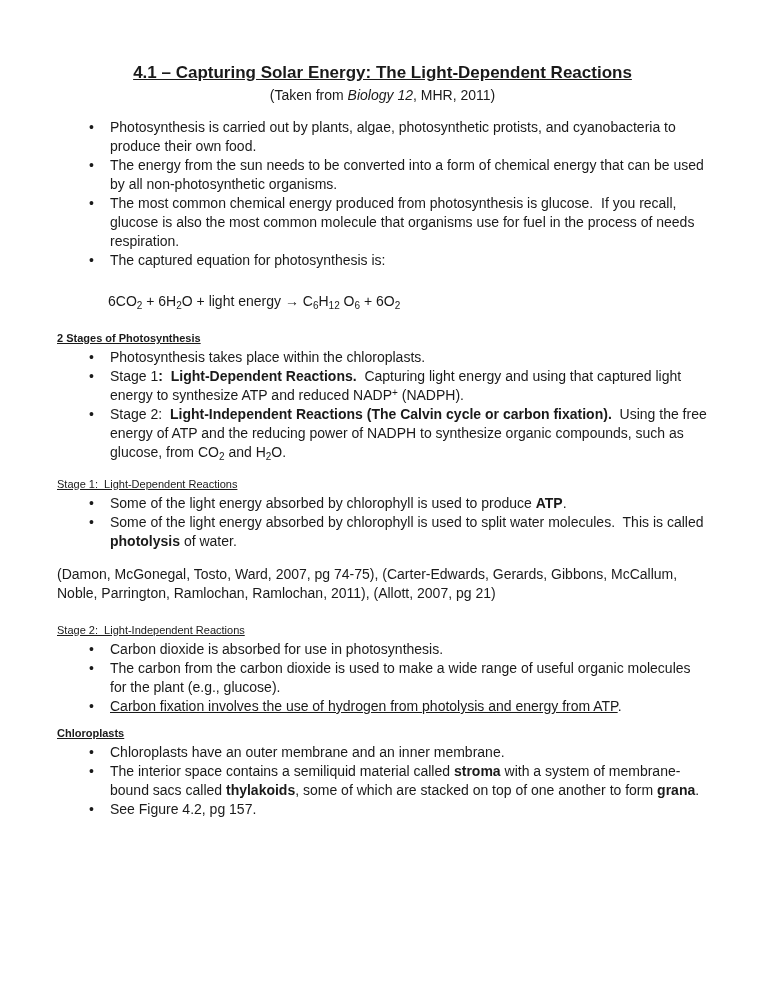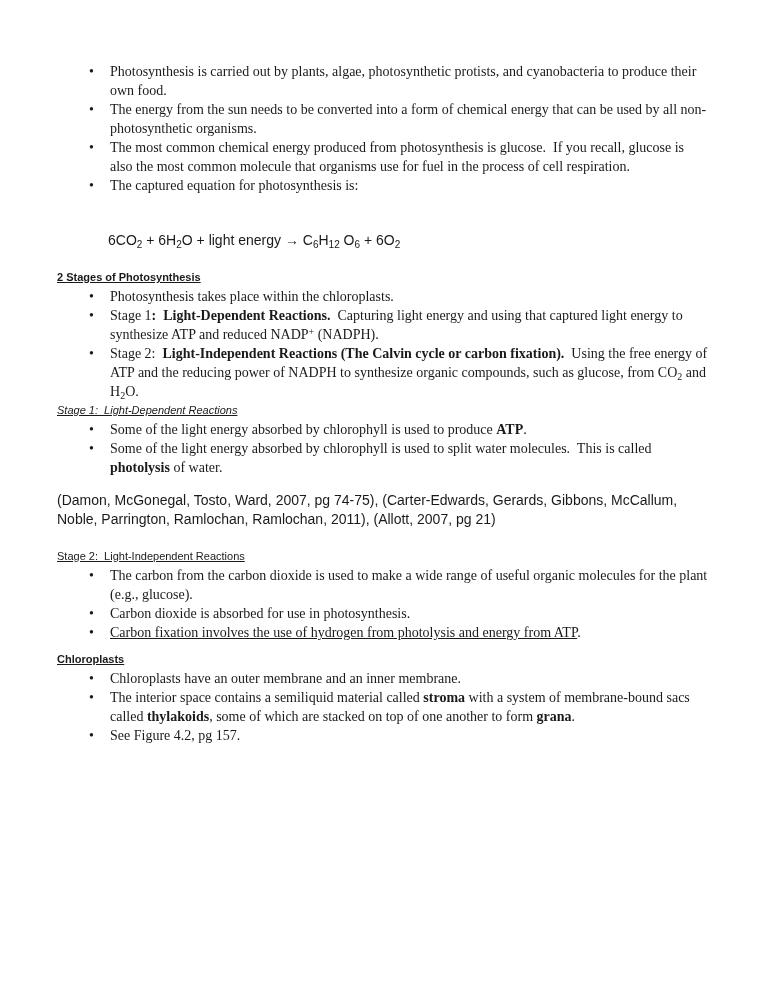--- a/index.html
+++ b/index.html
@@ -32,60 +32,61 @@
   .doc-source .book { font-style: italic; }
   ul.blist {
     list-style: none;
     margin: 0;
     padding: 0 0 0 30px;
   }
   ul.blist li {
     position: relative;
     padding-left: 23px;
     white-space: pre-wrap;
-    font-family: Liberation Serif, serif;
   }
   ul.blist li::before {
     content: "\2022";
     position: absolute;
     left: 2px;
     top: 0;
   }
   .equation {
-    margin: 36px 0 0 51px;
+    margin: 22px 0 0 51px;
     white-space: pre-wrap;
   }
   .section-heading {
     margin: 0;
     font-size: 11px;
     font-weight: bold;
     text-decoration: underline;
     white-space: pre-wrap;
   }
   .section-heading.plain { font-weight: normal; }
   .mt-lg { margin-top: 18px; }
-  .mt-md { margin-top: 0; font-style: italic; }
+  .mt-md { margin-top: 13px; }
   .mt-sm { margin-top: 8px; }
   .citation { margin: 14px 0 0 0; white-space: pre-wrap; }
   b { font-weight: bold; }
   u { text-decoration: underline; }
   sub { font-size: 10px; line-height: 0; vertical-align: -3px; }
   sup { font-size: 10px; line-height: 0; vertical-align: 4px; }
 </style>
 </head>
 <body>
 
 <div class="page">
 
+  <h1 class="doc-title">4.1 – Capturing Solar Energy:  The Light-Dependent Reactions</h1>
 
+  <p class="doc-source"><span>(Taken from </span><span class="book">Biology 12</span><span>, MHR, 2011)</span></p>
 
   <ul class="blist">
     <li>Photosynthesis is carried out by plants, algae, photosynthetic protists, and cyanobacteria to produce their own food.</li>
     <li>The energy from the sun needs to be converted into a form of chemical energy that can be used by all non-photosynthetic organisms.</li>
-    <li>The most common chemical energy produced from photosynthesis is glucose.  If you recall, glucose is also the most common molecule that organisms use for fuel in the process of cell respiration.</li>
+    <li>The most common chemical energy produced from photosynthesis is glucose.  If you recall, glucose is also the most common molecule that organisms use for fuel in the process of needs respiration.</li>
     <li>The captured equation for photosynthesis is:</li>
   </ul>
 
   <p class="equation"><span>6CO</span><sub>2</sub><span> + 6H</span><sub>2</sub><span>O + light energy → C</span><sub>6</sub><span>H</span><sub>12</sub><span> O</span><sub>6</sub><span> + 6O</span><sub>2</sub></p>
 
   <h2 class="section-heading mt-lg">2 Stages of Photosynthesis</h2>
   <ul class="blist">
     <li>Photosynthesis takes place within the chloroplasts.</li>
     <li><span>Stage 1</span><b>:  Light-Dependent Reactions.</b><span>  Capturing light energy and using that captured light energy to synthesize ATP and reduced NADP</span><sup>+</sup><span> (NADPH).</span></li>
     <li><span>Stage 2:  </span><b>Light-Independent Reactions (The Calvin cycle or carbon fixation).</b><span>  Using the free energy of ATP and the reducing power of NADPH to synthesize organic compounds, such as glucose, from CO</span><sub>2</sub><span> and H</span><sub>2</sub><span>O.</span></li>
@@ -94,22 +95,22 @@
   <h2 class="section-heading plain mt-md">Stage 1:  Light-Dependent Reactions</h2>
   <ul class="blist">
     <li><span>Some of the light energy absorbed by chlorophyll is used to produce </span><b>ATP</b><span>.</span></li>
     <li><span>Some of the light energy absorbed by chlorophyll is used to split water molecules.  This is called </span><b>photolysis</b><span> of water.</span></li>
   </ul>
 
   <p class="citation">(Damon, McGonegal, Tosto, Ward, 2007, pg 74-75), (Carter-Edwards, Gerards, Gibbons, McCallum, Noble, Parrington, Ramlochan, Ramlochan, 2011), (Allott, 2007, pg 21)</p>
 
   <h2 class="section-heading plain mt-lg">Stage 2:  Light-Independent Reactions</h2>
   <ul class="blist">
+    <li>Carbon dioxide is absorbed for use in photosynthesis.</li>
     <li>The carbon from the carbon dioxide is used to make a wide range of useful organic molecules for the plant (e.g., glucose).</li>
-    <li>Carbon dioxide is absorbed for use in photosynthesis.</li>
     <li><u>Carbon fixation involves the use of hydrogen from photolysis and energy from ATP</u><span>.</span></li>
   </ul>
 
   <h2 class="section-heading mt-sm">Chloroplasts</h2>
   <ul class="blist">
     <li>Chloroplasts have an outer membrane and an inner membrane.</li>
     <li><span>The interior space contains a semiliquid material called </span><b>stroma</b><span> with a system of membrane-bound sacs called </span><b>thylakoids</b><span>, some of which are stacked on top of one another to form </span><b>grana</b><span>.</span></li>
     <li>See Figure 4.2, pg 157.</li>
   </ul>
 

